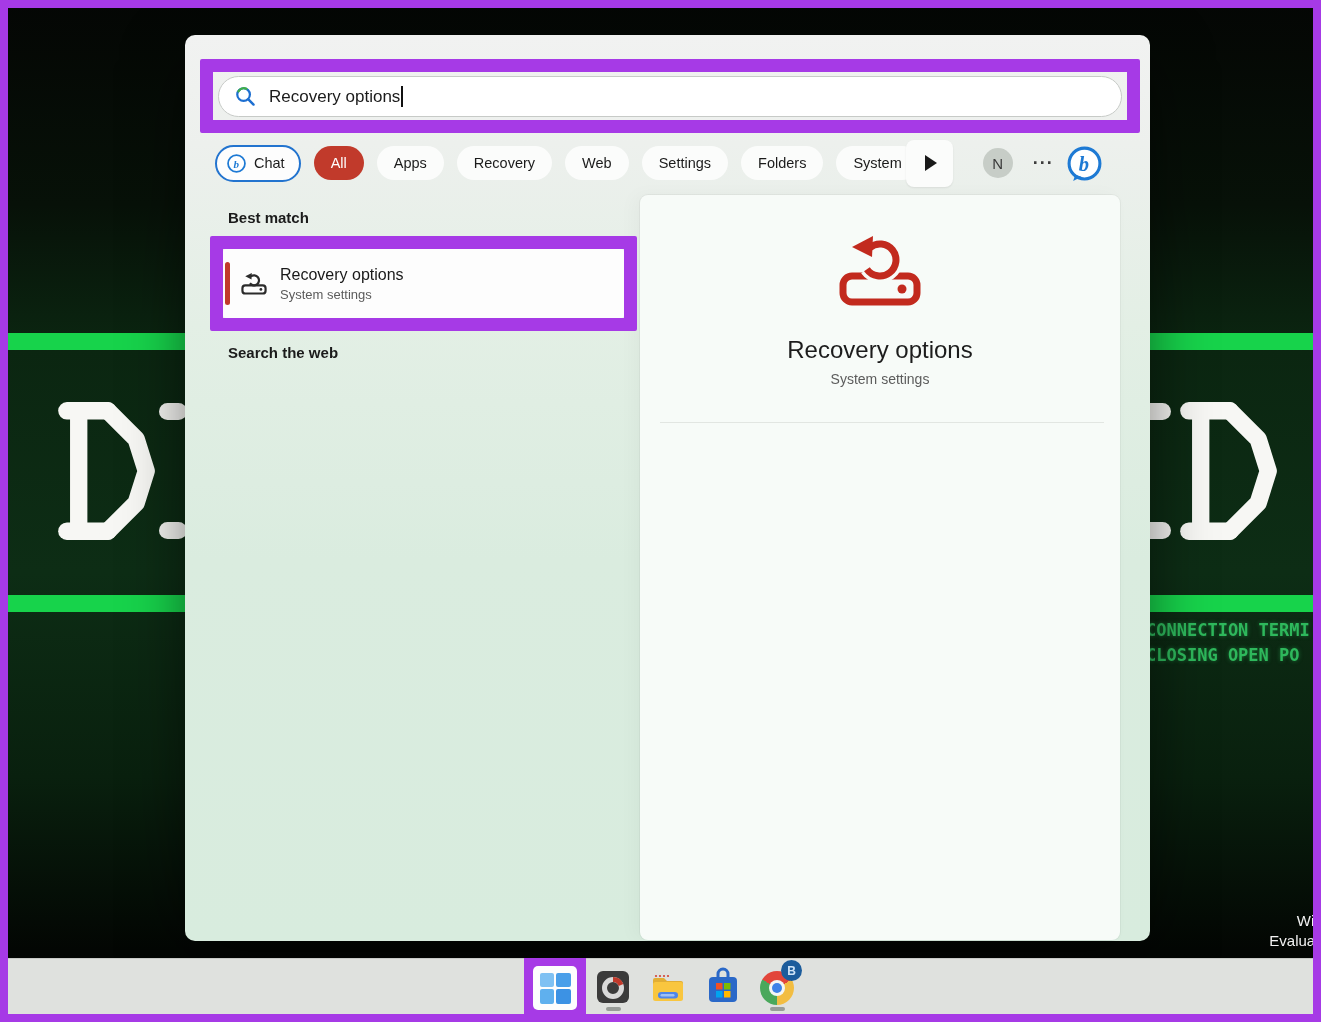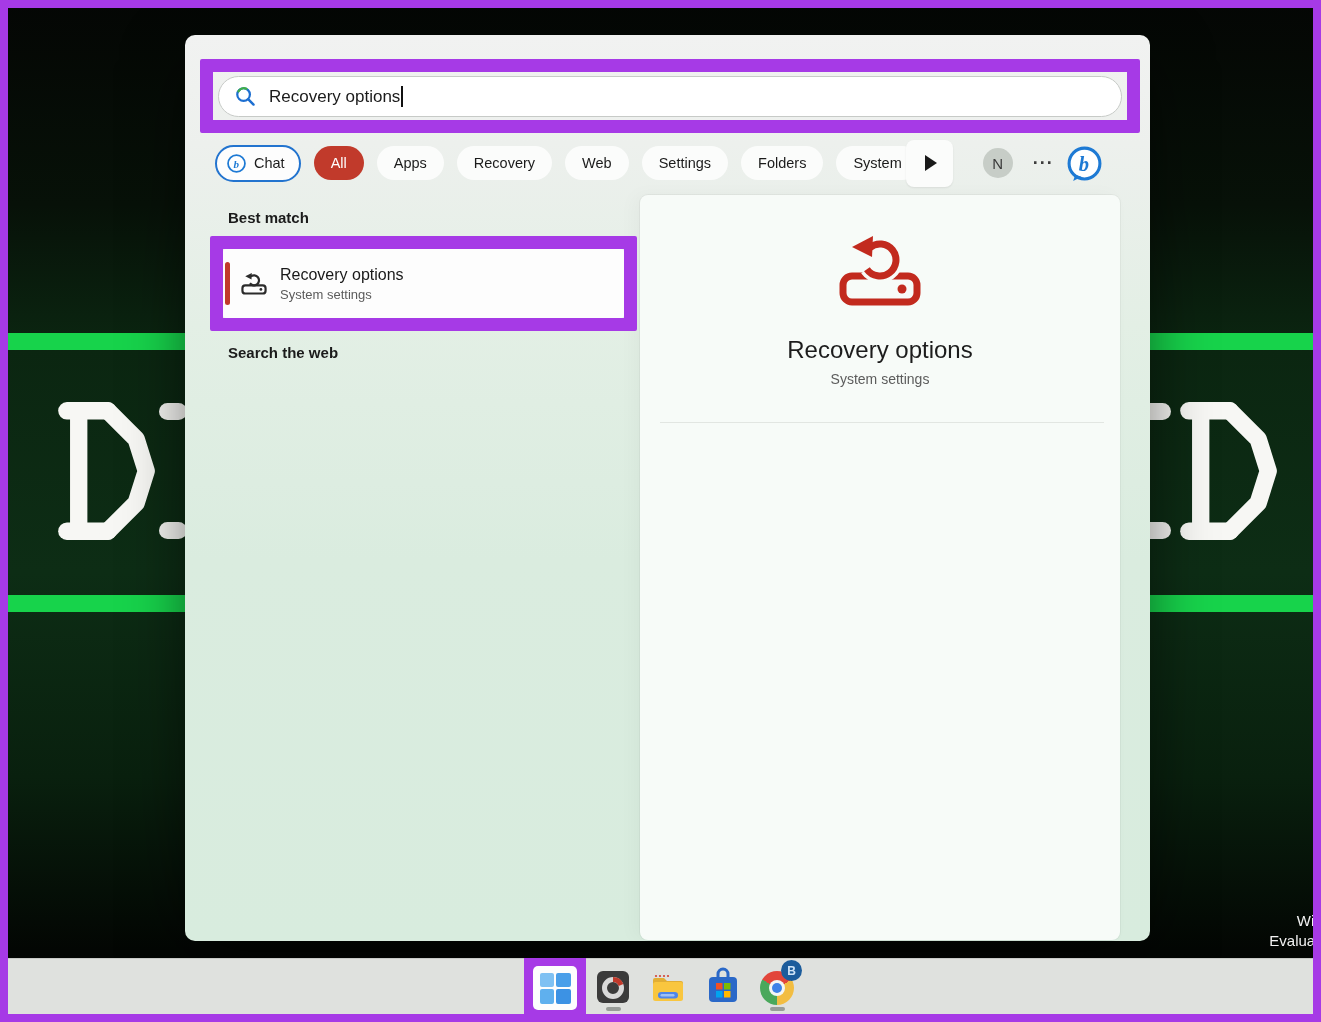--- a/index.html
+++ b/index.html
@@ -95,20 +95,24 @@
         <path d="M11 14 H56"></path>
         <path d="M11 146 H56"></path>
       <path d="M56 14 L87 45 L98 80 L87 115 L56 146"></path>
     </g>
   </svg>
   <div class="stub" style="left:159px;top:403px;width:28px;height:17px;"></div>
   <div class="stub" style="left:159px;top:522px;width:28px;height:17px;"></div>
   <div class="stub" style="left:1141px;top:403px;width:30px;height:17px;"></div>
   <div class="stub" style="left:1141px;top:522px;width:30px;height:17px;"></div>
 
+  <div class="terminal-text">
+    <div>CONNECTION TERMI</div>
+    <div>CLOSING OPEN PO</div>
+  </div>
 
   <div class="window">
 
     <div class="ann-box" style="left:15px;top:24px;width:940px;height:74px;"></div>
 
     <div class="search-pill">
       <svg width="23" height="23" viewBox="0 0 24 24">
         <circle cx="10" cy="10" r="6.6" fill="none" stroke="#1d6fd1" stroke-width="2.3"></circle>
         <path d="M4.6 6.6 A6.6 6.6 0 0 1 13 3.9" fill="none" stroke="#3fae49" stroke-width="2.3" stroke-linecap="round"></path>
         <path d="M15 15 L20.4 20.4" stroke="#1d6fd1" stroke-width="2.6" stroke-linecap="round"></path>

